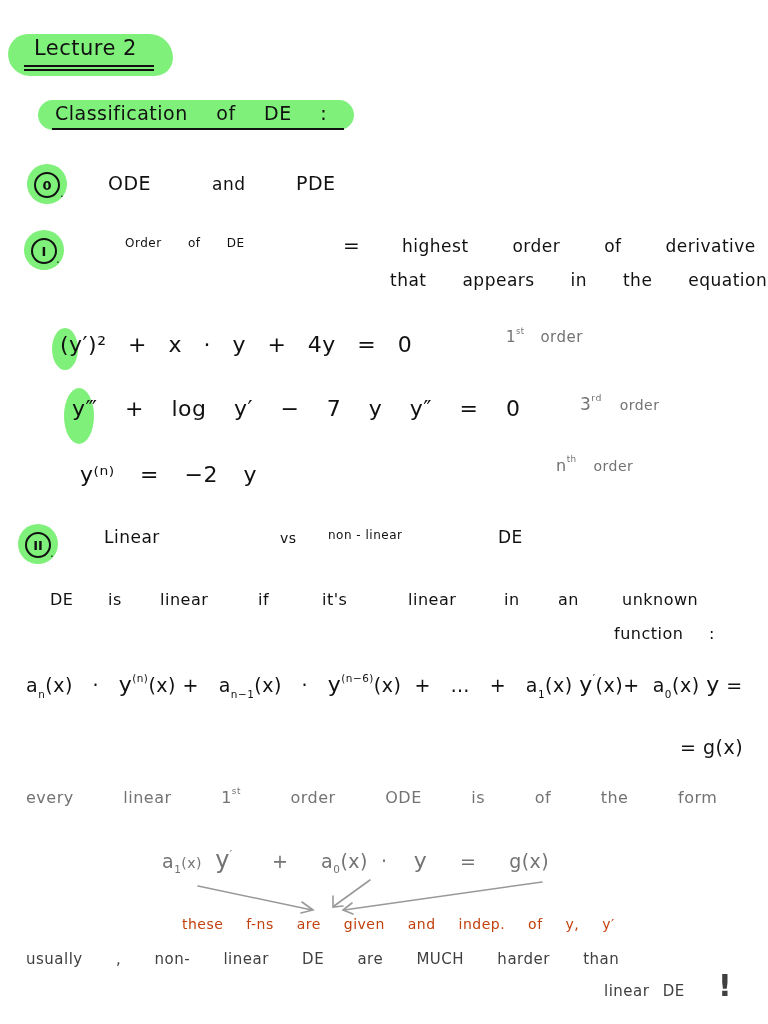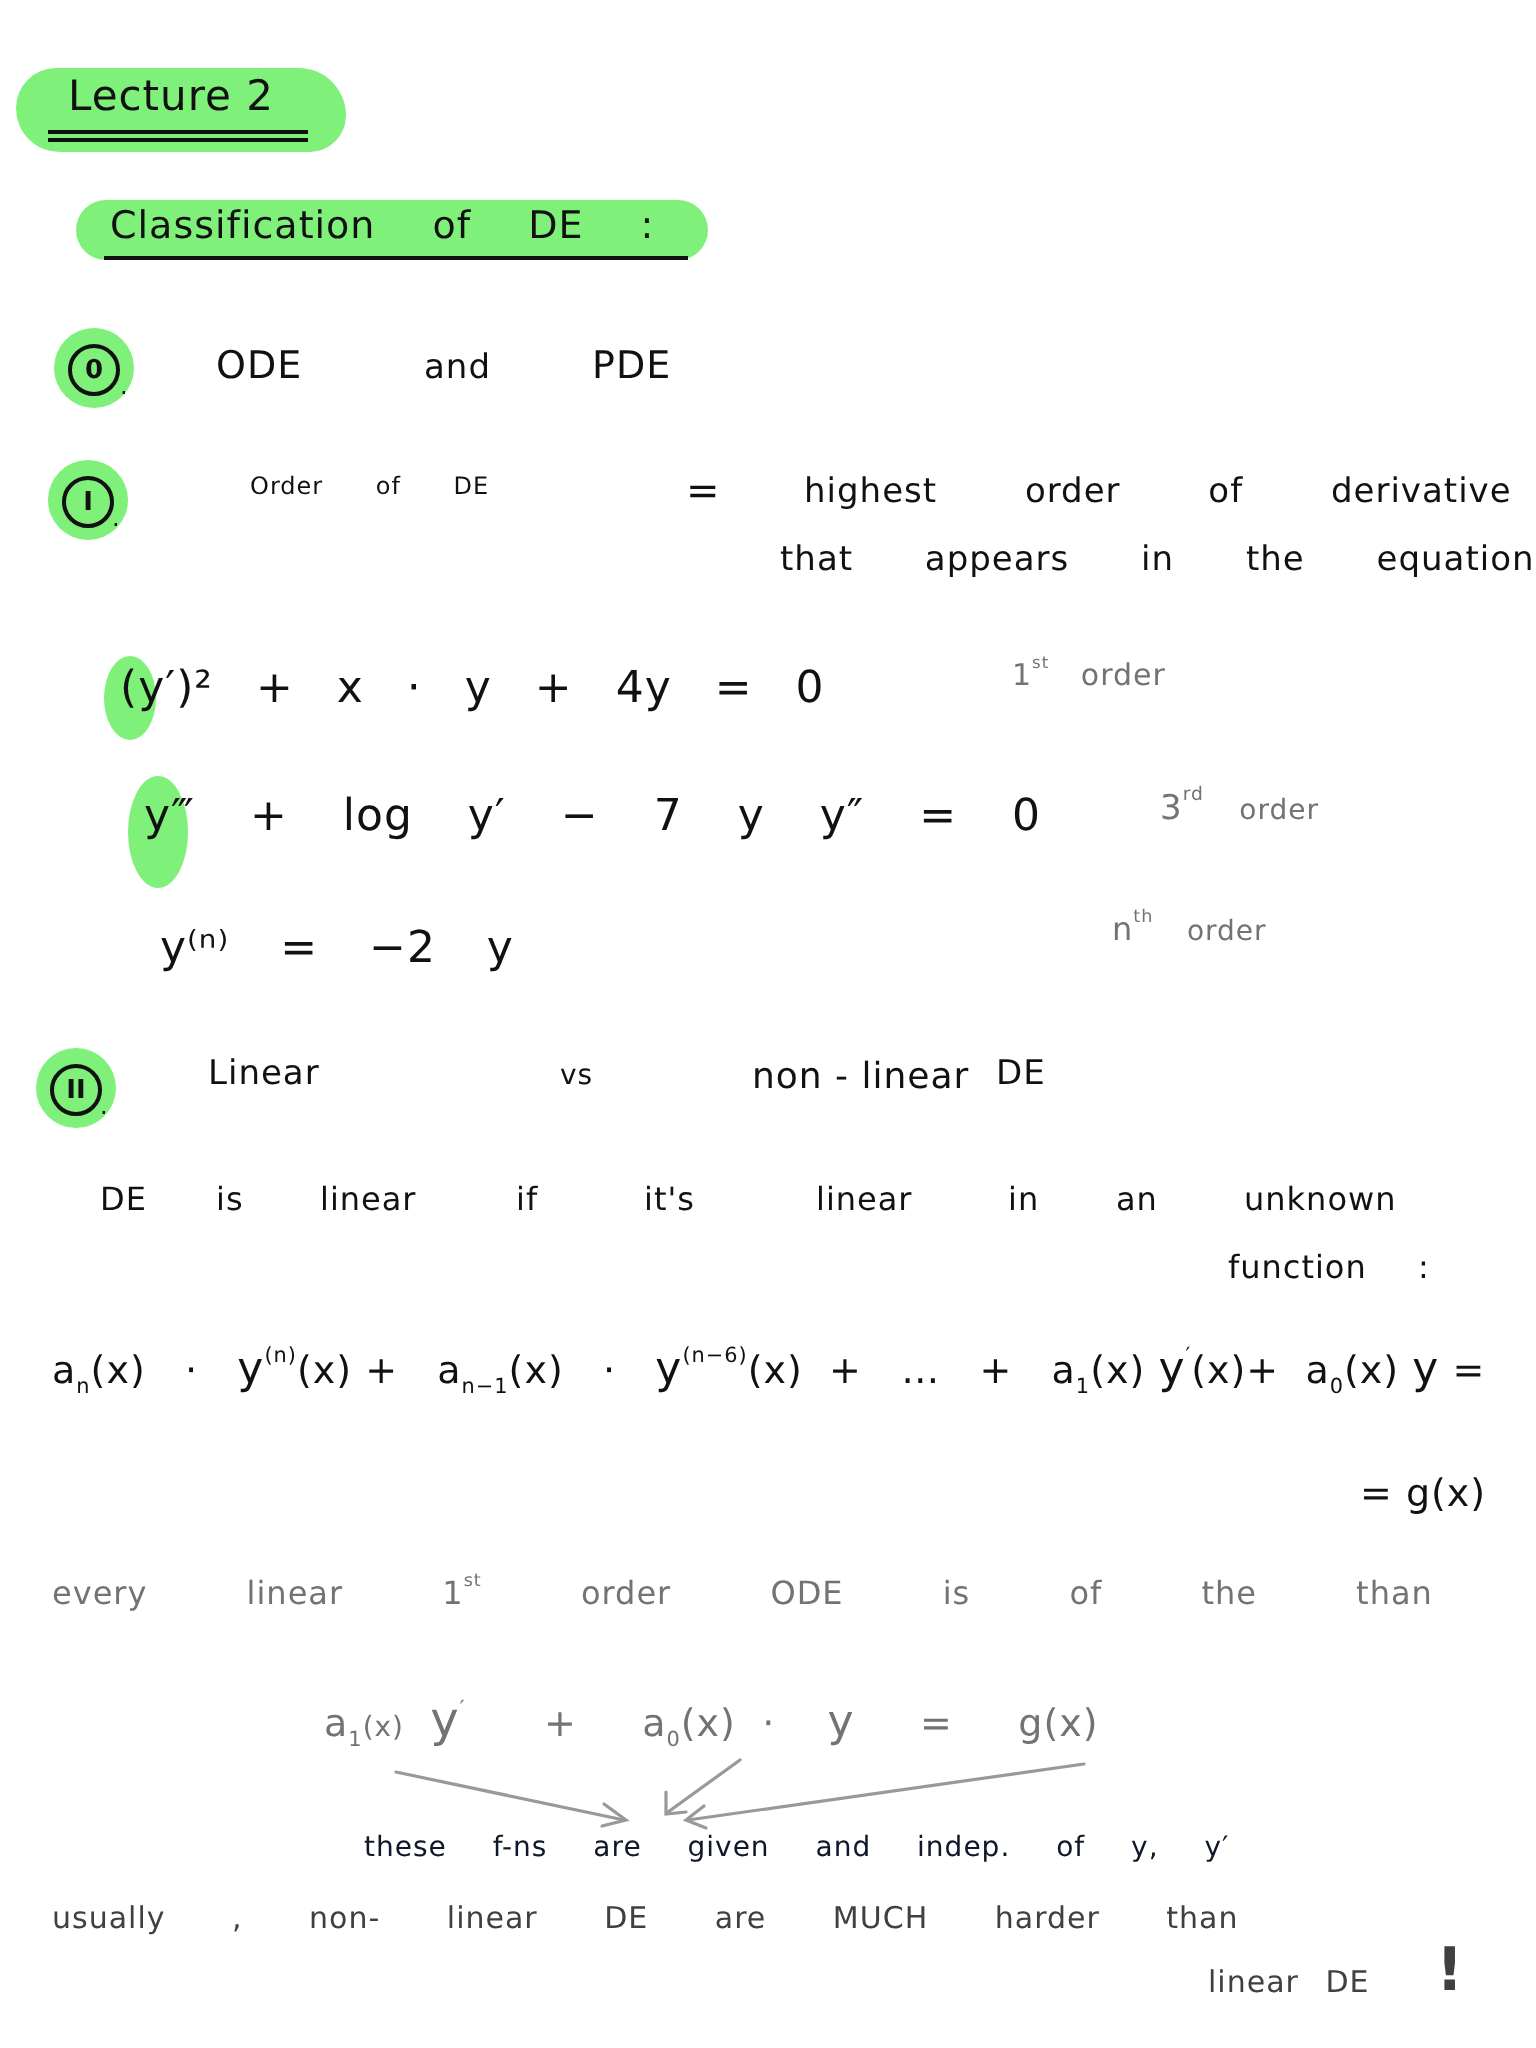--- a/index.html
+++ b/index.html
@@ -3,21 +3,21 @@
 <meta charset="utf-8">
 <style>
   html, body { margin:0; padding:0; background:#ffffff; }
   body { width:768px; height:1024px; position:relative; overflow:hidden;
          font-family:"DejaVu Sans", sans-serif; color:#111; }
   .abs { position:absolute; white-space:nowrap; }
   .hw { font-family:"DejaVu Sans", sans-serif; font-weight:400; letter-spacing:0.5px; }
   .black { color:#111111; }
   .blue { color:#737373; }
   .red { color:#404040; }
-  .gray { color:#0f172a; }
+  .gray { color:#c2410c; }
   .hl { background:#7ff07a; }
   sup { font-size:0.55em; vertical-align:1.0em; }
   sub { font-size:0.55em; vertical-align:-0.5em; }
 
   .title-blob { left:8px; top:34px; width:165px; height:42px; border-radius:22px 26px 20px 24px; }
   .title-text { left:34px; top:36px; font-size:21px; }
   .title-ul1 { left:24px; top:65px; width:130px; height:2px; background:#111; }
   .title-ul2 { left:24px; top:69px; width:130px; height:2px; background:#111; }
 
   .class-blob { left:38px; top:100px; width:316px; height:30px; border-radius:16px; }
@@ -83,21 +83,21 @@
   &nbsp;&nbsp;<span style="font-size:14px;">order</span>
 </div>
 
 <div class="abs hl circle-hl" style="left:18px;top:524px;"></div>
 <div class="abs roman black" style="left:25px;top:532px;">
   <span>II</span>
 </div>
 <div class="abs num-dot" style="left:50px;top:546px;">.</div>
 <div class="abs hw black" style="left:104px;top:527px;font-size:17px;">Linear</div>
 <div class="abs hw black" style="left:236px;top:530px;font-size:14px;margin-left:44px;">vs</div>
-<div class="abs hw black" style="left:328px;top:528px;font-size:18px;margin-left:48px;">non - linear</div>
+<div class="abs hw black" style="left:328px;top:528px;font-size:12px;">non - linear</div>
 <div class="abs hw black" style="left:498px;top:527px;font-size:17px;">DE</div>
 
 <div class="abs hw black" style="left:50px;top:590px;font-size:16px;display:flex;gap:0;">
   <span style="width:58px;">DE</span>
   <span style="width:52px;">is</span>
   <span style="width:98px;">linear</span>
   <span style="width:64px;">if</span>
   <span style="width:86px;">it's</span>
   <span style="width:96px;">linear</span>
   <span style="width:54px;">in</span>
@@ -120,21 +120,21 @@
   <span>a</span><sub>1</sub><span>(x)</span>
   <span style="font-size:22px;">y</span><sup>′</sup><span>(x)</span><span>+</span>&nbsp;
   <span>a</span><sub>0</sub><span>(x)</span>
   <span style="font-size:22px;">y</span>&nbsp;<span>=</span>
 </div>
 <div class="abs hw black" style="left:680px;top:736px;font-size:19px;">= g(x)</div>
 
 <div class="abs hw blue" style="left:26px;top:786px;font-size:16px;word-spacing:44px;">
   <span>every linear</span>
   <span style="word-spacing:0;"><span>1</span><sup>st</sup></span>
-  <span>order ODE is of the than</span>
+  <span>order ODE is of the form</span>
 </div>
 
 <div class="abs hw blue" style="left:162px;top:846px;font-size:19px;">
   <span>a</span><sub>1</sub><span style="font-size:14px;">(x)</span>
   &nbsp;<span style="font-size:24px;">y</span><sup>′</sup>
   &nbsp;&nbsp;&nbsp;&nbsp;&nbsp;<span>+</span>&nbsp;&nbsp;&nbsp;&nbsp;
   <span>a</span><sub>0</sub><span>(x)</span>
   &nbsp;<span>·</span>&nbsp;&nbsp;&nbsp;
   <span style="font-size:22px;">y</span>
   &nbsp;&nbsp;&nbsp;&nbsp;<span>=</span>&nbsp;&nbsp;&nbsp;&nbsp;

